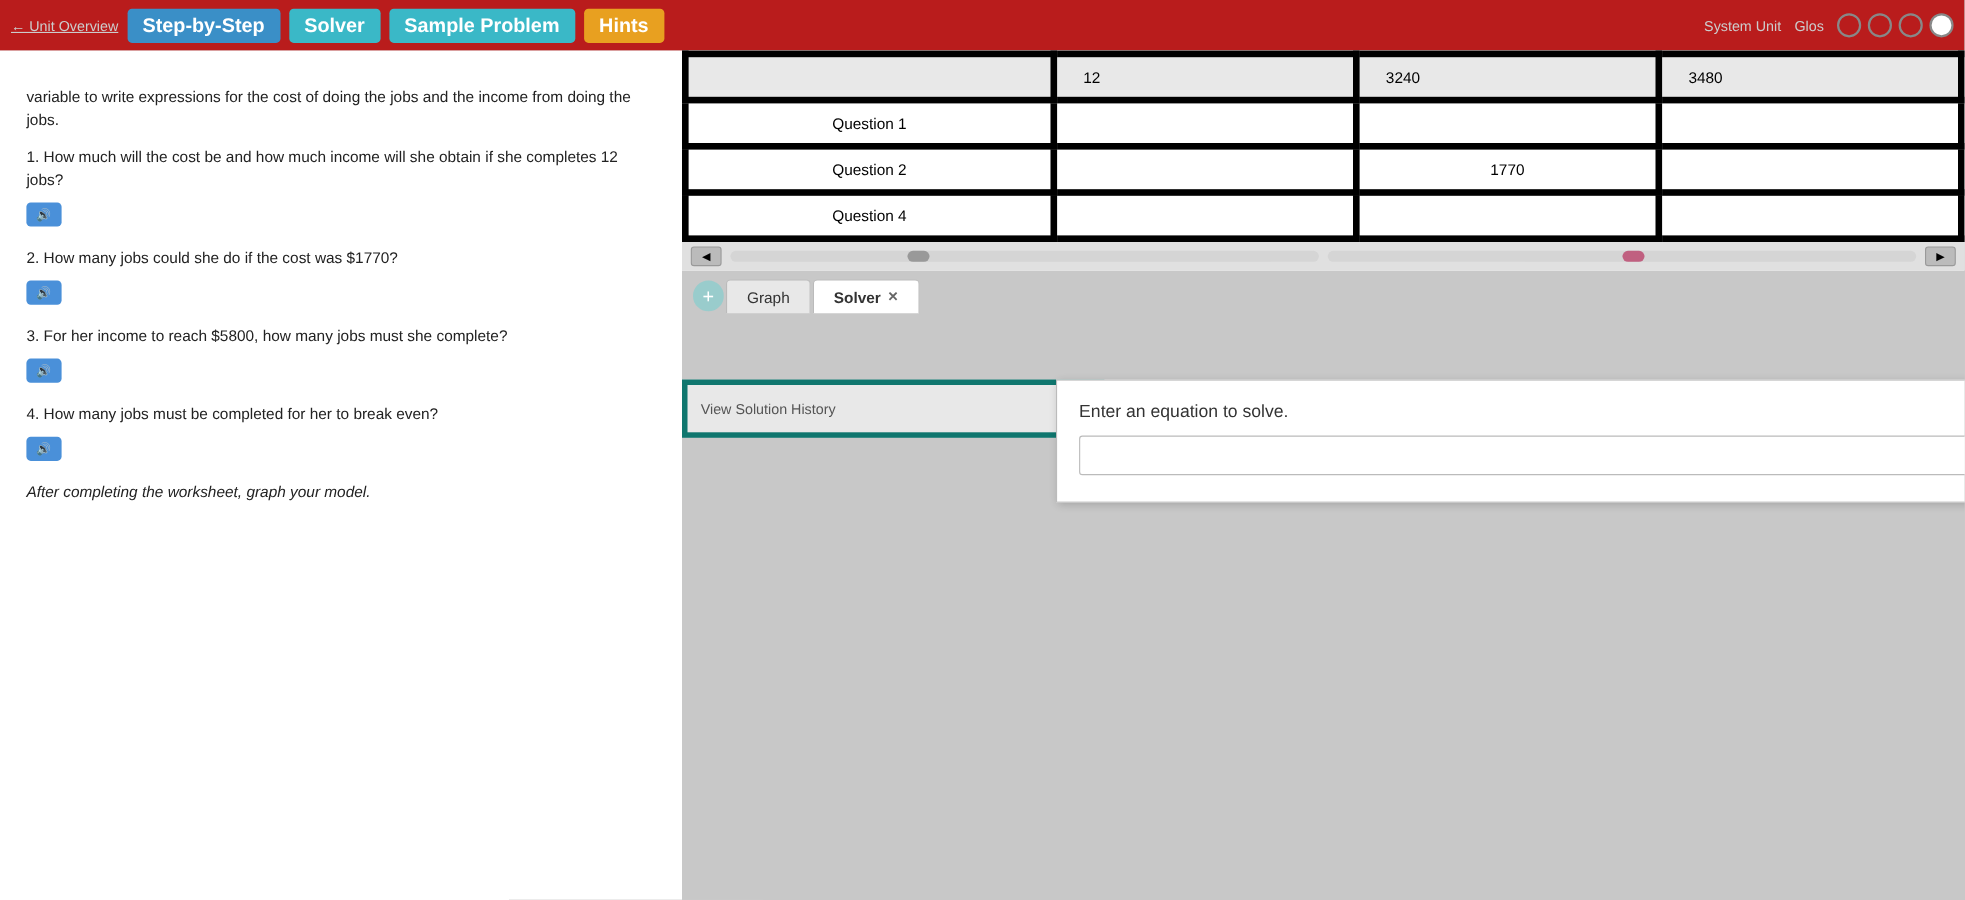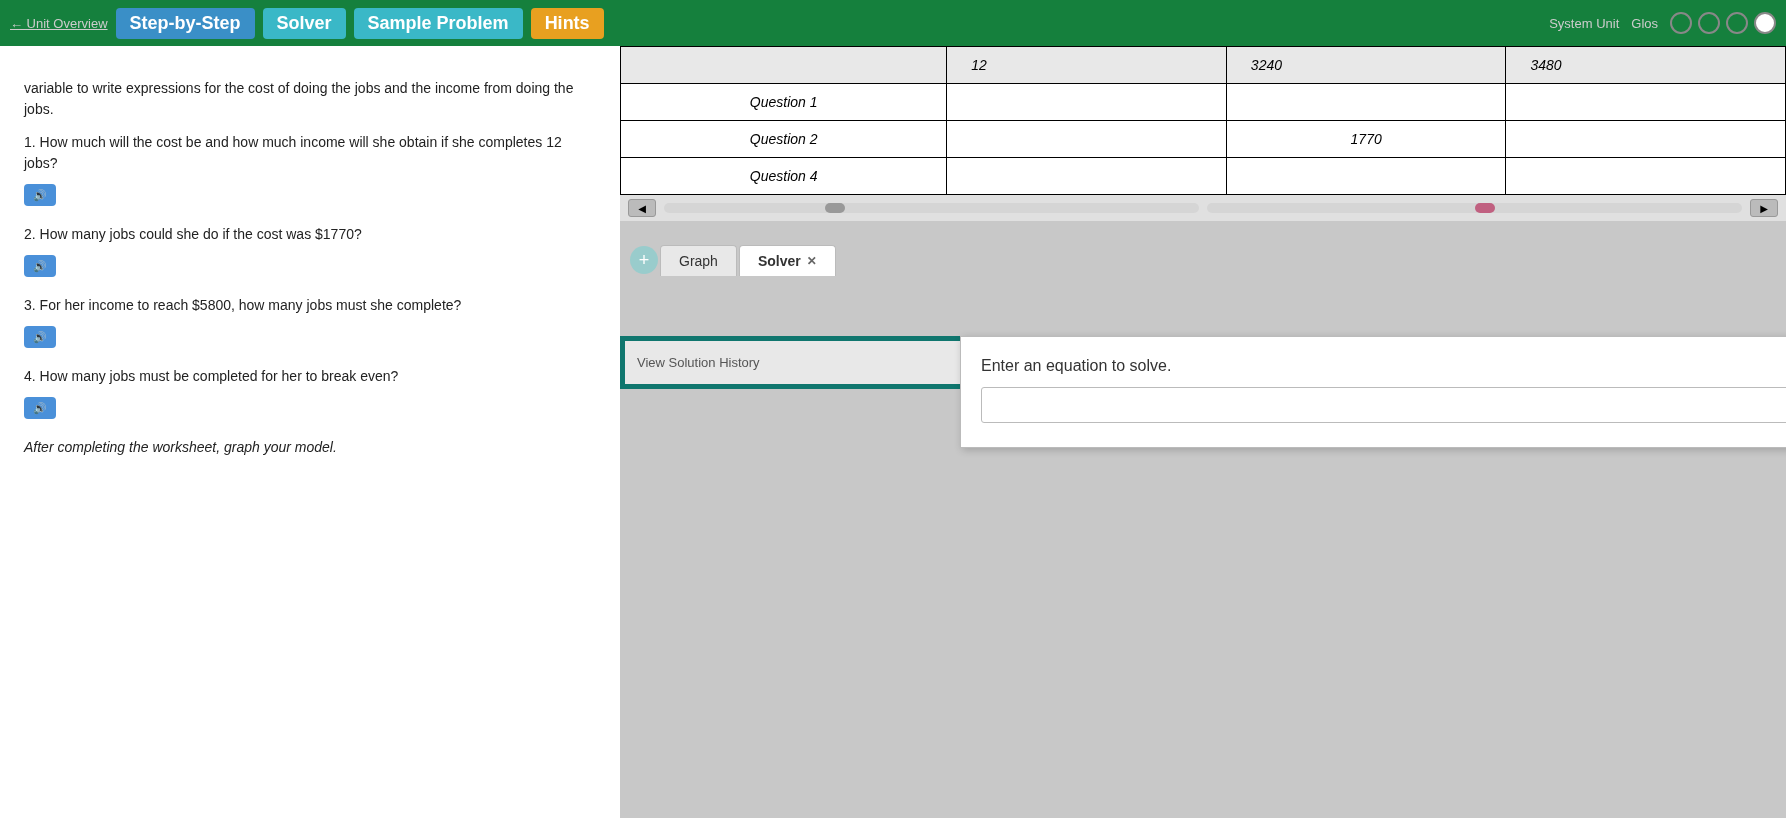--- a/index.html
+++ b/index.html
@@ -9,21 +9,21 @@
       width: 1786px;
       height: 818px;
       overflow: hidden;
       position: relative;
     }
 
     
     .top-nav {
       display: flex;
       align-items: center;
-      background: #15803d;
+      background: #b91c1c;
       height: 46px;
       padding: 0 10px;
       gap: 8px;
       position: absolute;
       top: 0;
       left: 0;
       right: 0;
     }
     .nav-link {
       color: #ccc;
@@ -134,25 +134,24 @@
       background: white;
       margin: 0;
       position: relative;
     }
     .data-table {
       width: 100%;
       border-collapse: collapse;
       font-size: 14px;
     }
     .data-table th, .data-table td {
-      border: 1px solid #000000;
+      border: 6px solid #000000;
       padding: 10px 24px;
       text-align: center;
       min-width: 100px;
-      font-style: italic;
     }
     .data-table th {
       background: #e8e8e8;
       font-weight: normal;
       text-align: left;
     }
     .data-table td {
       background: white;
     }
     .data-table .row-header {
@@ -218,21 +217,20 @@
       background: #e8e8e8;
       border: 1px solid #bbb;
       border-bottom: none;
       border-radius: 4px 4px 0 0;
       cursor: pointer;
       font-size: 14px;
       color: #333;
       display: flex;
       align-items: center;
       gap: 6px;
-      margin-top: 16px;
     }
     .tab.active {
       background: white;
       font-weight: bold;
     }
     .tab-close {
       color: #666;
       font-size: 12px;
       cursor: pointer;
     }

